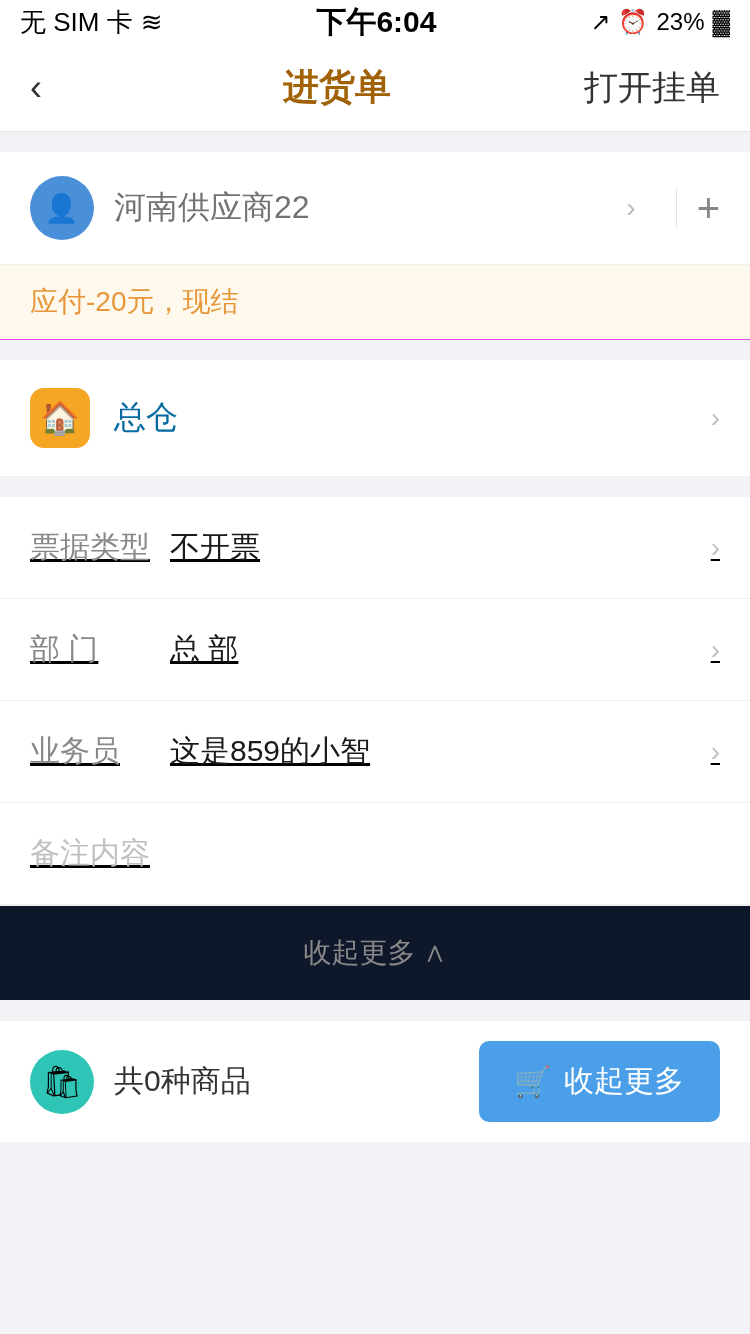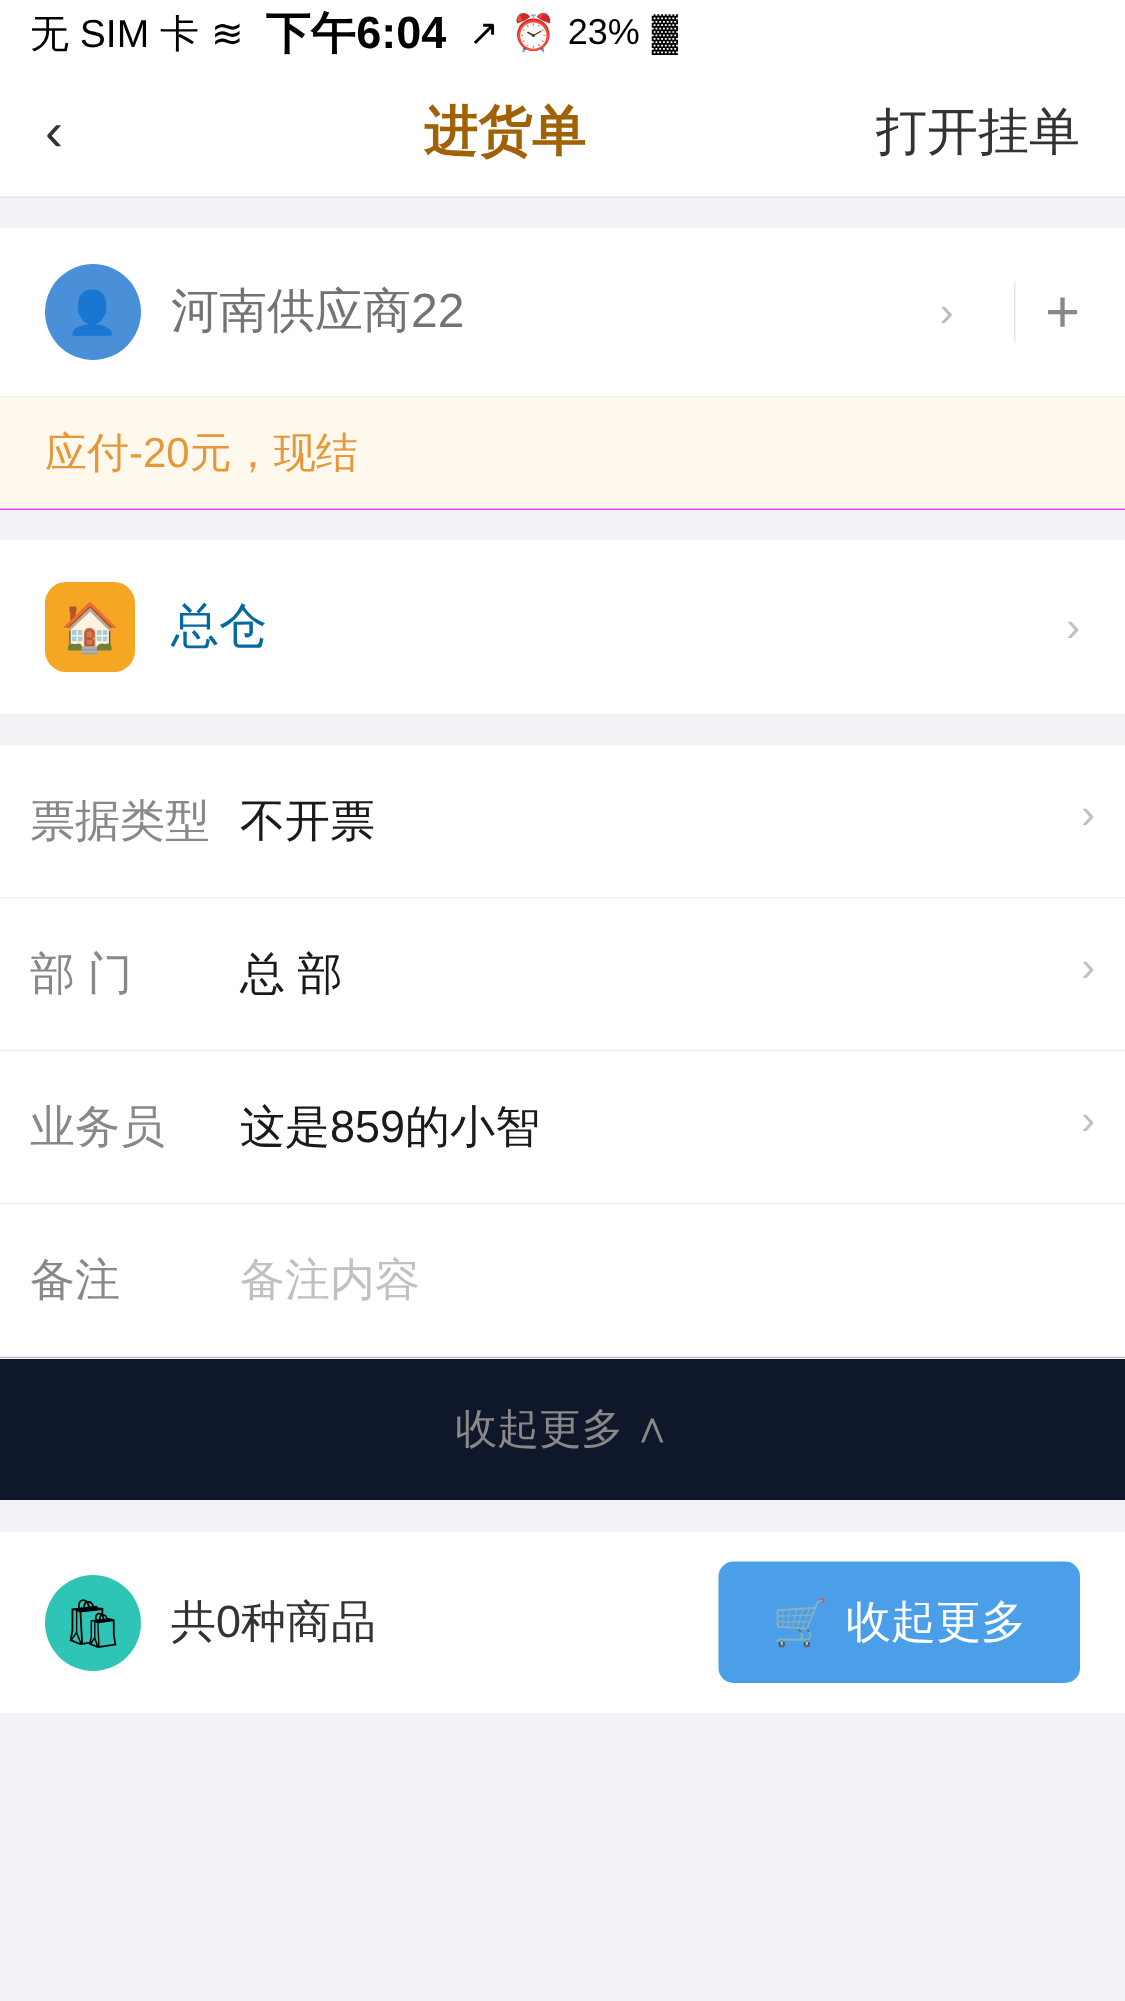--- a/index.html
+++ b/index.html
@@ -12,21 +12,21 @@
       font-size: 32px;
     }
 
     
     .status-bar {
       width: 100%;
       height: 44px;
       background: #fff;
       display: flex;
       align-items: center;
-      justify-content: flex-start;
+      justify-content: space-between;
       padding: 0 20px;
       font-size: 28px;
       font-weight: 500;
       gap: 15px;
     }
     .status-left { display: flex; align-items: center; gap: 8px; font-size: 26px; }
     .status-center { font-size: 30px; font-weight: 600; }
     .status-right { display: flex; align-items: center; gap: 8px; font-size: 24px; }
 
     
@@ -113,25 +113,26 @@
       background: #fef9ec;
       padding: 18px 30px;
       font-size: 28px;
       color: #e6973a;
       border-bottom: 1px solid #d946ef;
     }
 
     
     .row-item {
       display: flex;
-      align-items: flex-start;
-      padding: 30px 20px;
+      align-items: center;
+      padding: 30px 30px;
       background: #fff;
       border-bottom: 1px solid #f0f0f0;
       cursor: pointer;
+      text-decoration: underline;
     }
     .row-item:last-child { border-bottom: none; }
 
     .row-icon {
       width: 60px;
       height: 60px;
       border-radius: 14px;
       background: #f5a623;
       display: flex; align-items: center; justify-content: center;
       margin-right: 20px;
@@ -296,21 +297,20 @@
     <span class="row-chevron">›</span>
   </div>
 
   <div class="row-item">
     <div class="row-label">业务员</div>
     <div class="row-value">这是859的小智</div>
     <span class="row-chevron">›</span>
   </div>
 
   <div class="row-item">
-    <div class="row-label">备注</div>
     <div class="row-value placeholder">备注内容</div>
   </div>
 
   <div class="collapse-row">
     <span class="collapse-text">收起更多 ∧</span>
   </div>
 </div>
 
 <div class="product-bar">
   <div class="product-icon-wrap">

